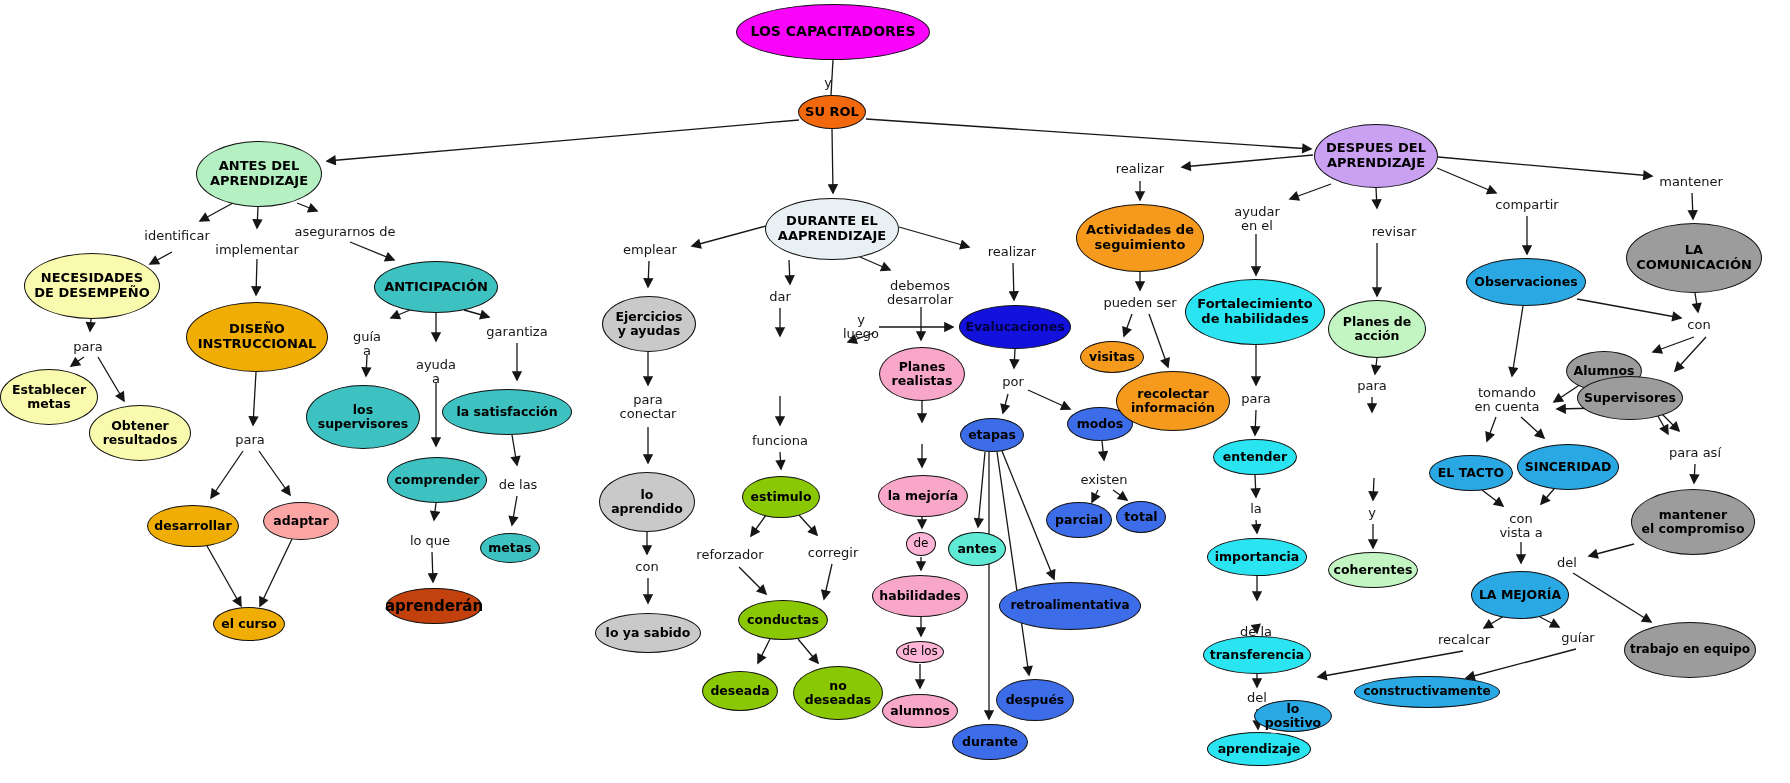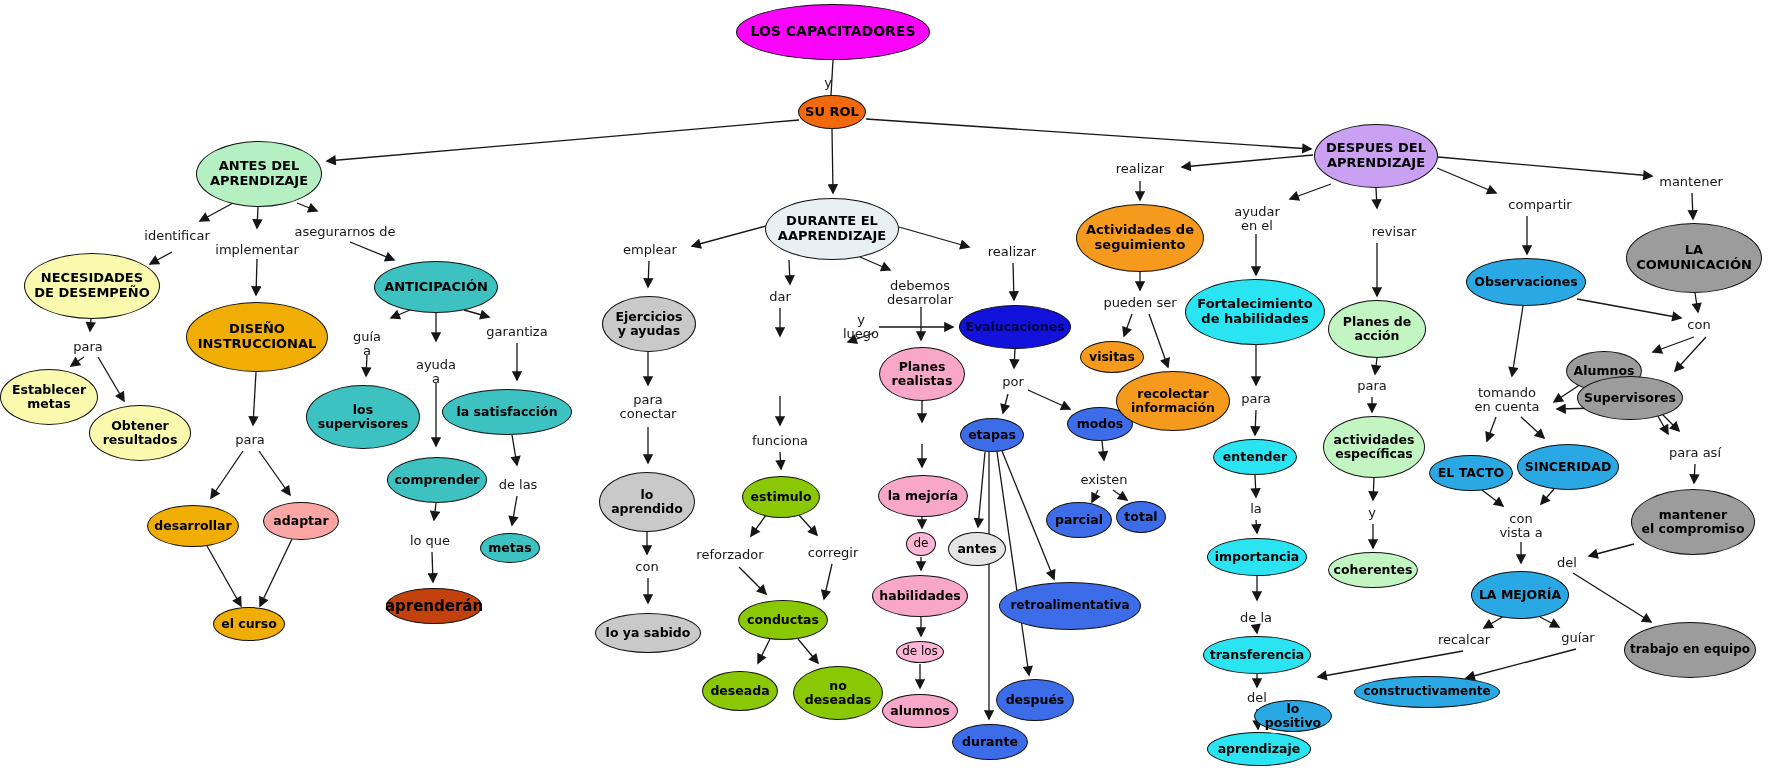--- a/index.html
+++ b/index.html
@@ -174,41 +174,39 @@
     <div class="node" style="left: 923px; top: 496px; width: 90px; height: 42px; background: rgb(249, 167, 200); font-size: 12.5px;">la mejoría</div>
     <div class="node" style="left: 921px; top: 544px; width: 30px; height: 24px; background: rgb(255, 181, 213); font-size: 12px; font-weight: normal;">de</div>
     <div class="node" style="left: 920px; top: 596px; width: 96px; height: 42px; background: rgb(249, 167, 200); font-size: 12.5px;">habilidades</div>
     <div class="node" style="left: 920px; top: 652px; width: 48px; height: 22px; background: rgb(255, 181, 213); font-size: 12px; font-weight: normal;">de los</div>
     <div class="node" style="left: 920px; top: 711px; width: 76px; height: 34px; background: rgb(249, 167, 200); font-size: 12.5px;">alumnos</div>
     <div class="node" style="left: 1015px; top: 327px; width: 112px; height: 44px; background: rgb(18, 18, 220); font-size: 12.5px; color: rgb(0, 0, 64);">Evalucaciones</div>
     <div class="node" style="left: 992px; top: 435px; width: 64px; height: 34px; background: rgb(61, 108, 232); font-size: 12.5px;">etapas</div>
     <div class="node" style="left: 1100px; top: 424px; width: 66px; height: 34px; background: rgb(61, 108, 232); font-size: 12.5px;">modos</div>
     <div class="node" style="left: 1079px; top: 520px; width: 66px; height: 36px; background: rgb(61, 108, 232); font-size: 12.5px;">parcial</div>
     <div class="node" style="left: 1141px; top: 517px; width: 50px; height: 32px; background: rgb(61, 108, 232); font-size: 12.5px;">total</div>
-    <div class="node" style="left: 977px; top: 549px; width: 58px; height: 34px; background: #e5e5e5; font-size: 12.5px;">antes</div>
+    <div class="node" style="left: 977px; top: 549px; width: 58px; height: 34px; background: #5eead4; font-size: 12.5px;">antes</div>
     <div class="node" style="left: 1070px; top: 606px; width: 142px; height: 48px; background: rgb(61, 108, 232); font-size: 12px;">retroalimentativa</div>
     <div class="node" style="left: 1035px; top: 700px; width: 78px; height: 42px; background: rgb(61, 108, 232); font-size: 12.5px;">después</div>
     <div class="node" style="left: 990px; top: 742px; width: 76px; height: 36px; background: rgb(61, 108, 232); font-size: 12.5px;">durante</div>
     <div class="node" style="left: 1140px; top: 238px; width: 128px; height: 68px; background: rgb(246, 154, 29); font-size: 13px;">Actividades de
 seguimiento</div>
     <div class="node" style="left: 1112px; top: 357px; width: 64px; height: 32px; background: rgb(246, 154, 29); font-size: 12.5px;">visitas</div>
     <div class="node" style="left: 1173px; top: 401px; width: 114px; height: 60px; background: rgb(246, 154, 29); font-size: 12.5px;">recolectar
 información</div>
     <div class="node" style="left: 1255px; top: 312px; width: 140px; height: 66px; background: rgb(43, 228, 242); font-size: 13px;">Fortalecimiento
 de habilidades</div>
     <div class="node" style="left: 1255px; top: 457px; width: 84px; height: 36px; background: rgb(43, 228, 242); font-size: 12.5px;">entender</div>
     <div class="node" style="left: 1257px; top: 557px; width: 100px; height: 38px; background: rgb(43, 228, 242); font-size: 12.5px;">importancia</div>
     <div class="node" style="left: 1257px; top: 655px; width: 108px; height: 38px; background: rgb(43, 228, 242); font-size: 12.5px;">transferencia</div>
     <div class="node" style="left: 1259px; top: 749px; width: 104px; height: 34px; background: rgb(43, 228, 242); font-size: 12.5px;">aprendizaje</div>
     <div class="node" style="left: 1376px; top: 156px; width: 124px; height: 64px; background: rgb(201, 160, 242); font-size: 13px;">DESPUES DEL
 APRENDIZAJE</div>
     <div class="node" style="left: 1377px; top: 329px; width: 98px; height: 58px; background: rgb(194, 245, 194); font-size: 12.5px;">Planes de
 acción</div>
-    <div class="node" style="left: 1374px; top: 447px; width: 102px; height: 62px; background: rgb(194, 245, 194); font-size: 12.5px;">actividades
-específicas</div>
     <div class="node" style="left: 1373px; top: 570px; width: 90px; height: 36px; background: rgb(194, 245, 194); font-size: 12.5px;">coherentes</div>
     <div class="node" style="left: 1526px; top: 282px; width: 120px; height: 48px; background: rgb(41, 168, 228); font-size: 12.5px;">Observaciones</div>
     <div class="node" style="left: 1694px; top: 258px; width: 136px; height: 70px; background: rgb(156, 156, 156); font-size: 13px;">LA
 COMUNICACIÓN</div>
     <div class="node" style="left: 1604px; top: 371px; width: 76px; height: 40px; background: rgb(156, 156, 156); font-size: 12.5px;">Alumnos</div>
     <div class="node" style="left: 1630px; top: 398px; width: 106px; height: 44px; background: rgb(156, 156, 156); font-size: 12.5px;">Supervisores</div>
     <div class="node" style="left: 1471px; top: 473px; width: 84px; height: 36px; background: rgb(41, 168, 228); font-size: 12.5px;">EL TACTO</div>
     <div class="node" style="left: 1568px; top: 467px; width: 102px; height: 46px; background: rgb(41, 168, 228); font-size: 12.5px;">SINCERIDAD</div>
     <div class="node" style="left: 1520px; top: 595px; width: 98px; height: 48px; background: rgb(41, 168, 228); font-size: 12.5px;">LA MEJORÍA</div>
     <div class="node" style="left: 1293px; top: 692px; width: 78px; height: 32px; background: rgb(41, 168, 228); font-size: 12.5px; margin-top: 24px;">lo positivo</div>
@@ -243,26 +241,26 @@
 luego</div>
     <div class="lbl" style="left: 1012px; top: 252px;">realizar</div>
     <div class="lbl" style="left: 1013px; top: 382px;">por</div>
     <div class="lbl" style="left: 1104px; top: 480px;">existen</div>
     <div class="lbl" style="left: 1140px; top: 169px;">realizar</div>
     <div class="lbl" style="left: 1140px; top: 303px;">pueden ser</div>
     <div class="lbl" style="left: 1257px; top: 219px;">ayudar
 en el</div>
     <div class="lbl" style="left: 1256px; top: 399px;">para</div>
     <div class="lbl" style="left: 1256px; top: 509px;">la</div>
-    <div class="lbl" style="left: 1256px; top: 618px;">de la</div>
+    <div class="lbl" style="left: 1256px; top: 632px;">de la</div>
     <div class="lbl" style="left: 1257px; top: 698px;">del</div>
     <div class="lbl" style="left: 1378px; top: 232px; padding-left: 32px;">revisar</div>
     <div class="lbl" style="left: 1372px; top: 386px;">para</div>
     <div class="lbl" style="left: 1372px; top: 513px;">y</div>
-    <div class="lbl" style="left: 1527px; top: 205px; margin-left: 13px;">compartir</div>
+    <div class="lbl" style="left: 1527px; top: 205px;">compartir</div>
     <div class="lbl" style="left: 1691px; top: 182px;">mantener</div>
     <div class="lbl" style="left: 1699px; top: 325px;">con</div>
     <div class="lbl" style="left: 1507px; top: 400px;">tomando
 en cuenta</div>
     <div class="lbl" style="left: 1521px; top: 526px;">con
 vista a</div>
     <div class="lbl" style="left: 1464px; top: 640px;">recalcar</div>
     <div class="lbl" style="left: 1578px; top: 638px;">guíar</div>
     <div class="lbl" style="left: 1695px; top: 453px;">para así</div>
     <div class="lbl" style="left: 1567px; top: 563px;">del</div>

